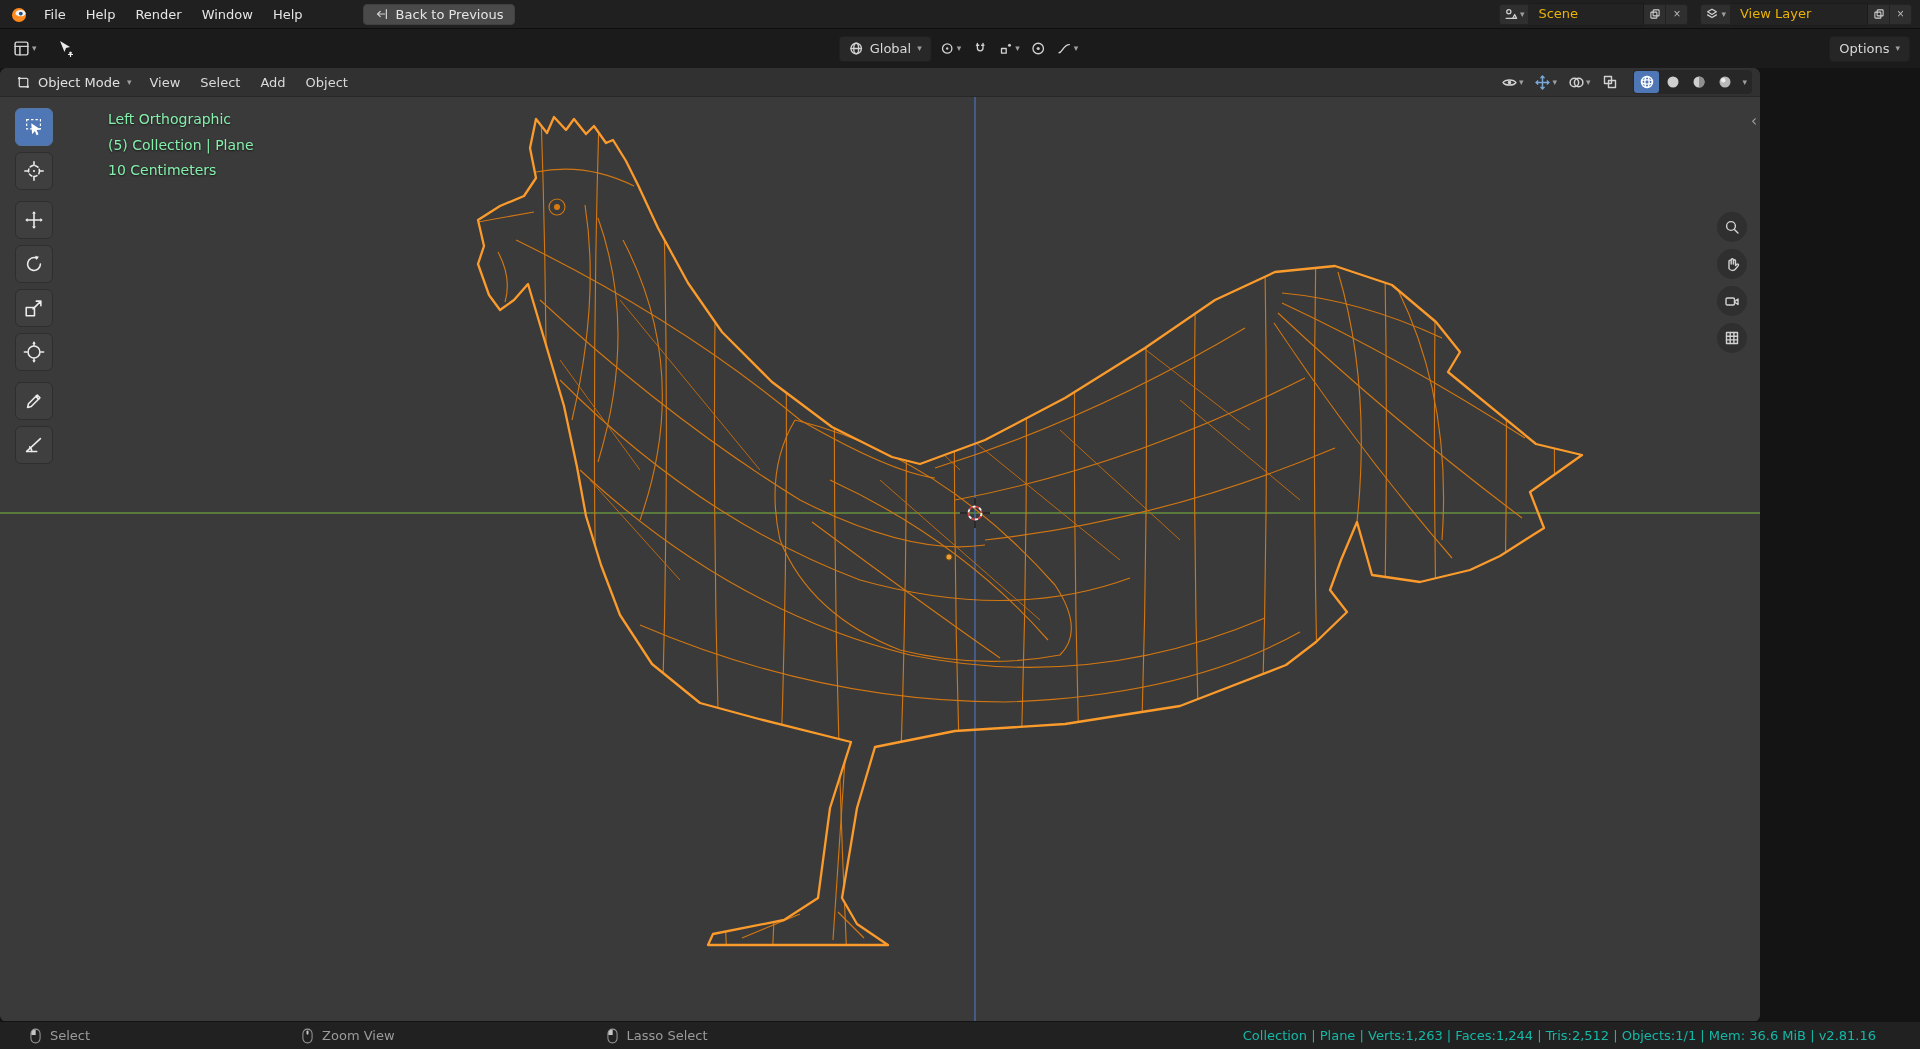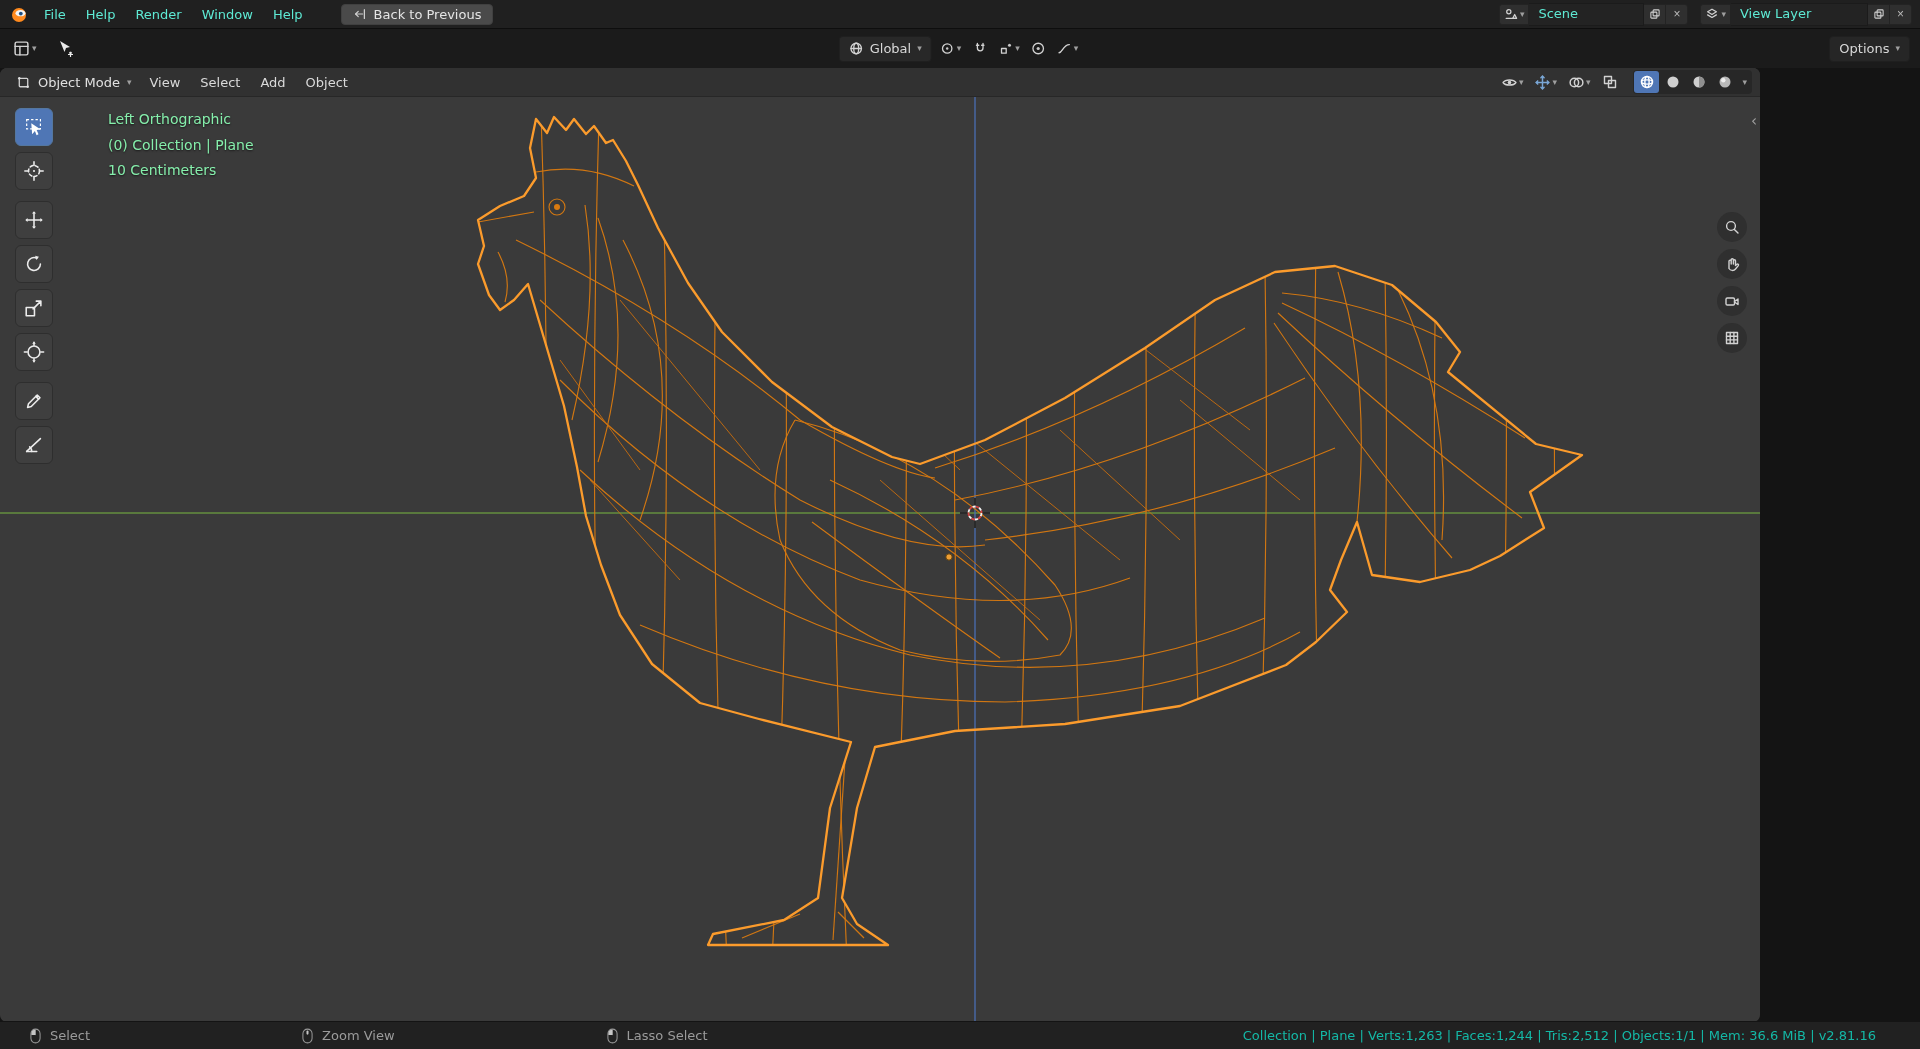--- a/index.html
+++ b/index.html
@@ -11,30 +11,30 @@
   }
   svg{display:block}
   .ic{stroke:#d2d2d2;fill:none;stroke-width:1.4;stroke-linecap:round;stroke-linejoin:round}
   .tic{stroke:#ececec;fill:none;stroke-width:1.7;stroke-linecap:round;stroke-linejoin:round}
   .chev{font-size:9px;color:#9f9f9f;line-height:1}
 
   
   .topbar{position:absolute;top:0;left:0;right:0;height:28px;background:#202020;
     border-bottom:1px solid #0e0e0e;display:flex;align-items:center;padding:0 8px;z-index:9}
   .logo{width:22px;height:22px;display:flex;align-items:center;justify-content:center;margin-right:4px}
-  .menu{padding:3px 10px;border-radius:3px;color:#5eead4;cursor:default}
-  .back-btn{margin-left:28px;height:21px;display:flex;align-items:center;gap:7px;
+  .menu{padding:3px 10px;border-radius:3px;color:#e5e5e5;cursor:default}
+  .back-btn{margin-left:50px;height:21px;display:flex;align-items:center;gap:7px;
     background:#4a4a4a;border:1px solid #404040;border-radius:4px;padding:0 11px;color:#e5e5e5;font-size:13px;
     font-family:inherit}
   .tb-right{margin-left:auto;display:flex;align-items:center;gap:12px}
   .id-block{display:flex;align-items:center;height:21px}
   .id-icon{display:flex;align-items:center;gap:2px;background:#2f2f2f;height:21px;padding:0 4px;
     border-radius:3px 0 0 3px;border:1px solid #232323}
   .id-field{background:#232323;border:1px solid #1b1b1b;border-left:none;height:21px;line-height:19px;
-    padding:0 9px;min-width:96px;color:#5eead4}
+    padding:0 9px;min-width:96px;color:#eab308}
   .id-btn{background:#2f2f2f;border:1px solid #232323;border-left:none;height:21px;width:22px;
     display:flex;align-items:center;justify-content:center;color:#b9b9b9;font-size:12px;padding:0}
   .id-btn:last-child{border-radius:0 3px 3px 0}
 
   
   .settingsbar{position:absolute;top:29px;left:0;right:0;height:39px;background:#1b1b1b;
     display:flex;align-items:center;padding:0 10px;z-index:8}
   .sb-left{display:flex;align-items:center;gap:16px}
   .sb-center{position:absolute;left:50%;transform:translateX(-50%);display:flex;align-items:center;gap:5px}
   .dd{display:flex;align-items:center;gap:6px;background:#282828;border:1px solid #1f1f1f;
@@ -392,21 +392,21 @@
       <circle cx="1856" cy="119" r="10" fill="#4a86c8"></circle>
       <circle cx="1856" cy="158" r="10" fill="#cd4a41"></circle>
       <text x="1813" y="162" text-anchor="middle" font-size="11" font-weight="bold" fill="#232323">Y</text>
       <text x="1856" y="123" text-anchor="middle" font-size="11" font-weight="bold" fill="#232323">Z</text>
       <text x="1856" y="162" text-anchor="middle" font-size="11" font-weight="bold" fill="#232323">X</text>
     </g>
   </svg>
 
   <div class="vp-overlay">
     <div>Left Orthographic</div>
-    <div>(0) Collection | Plane</div>
+    <div>(5) Collection | Plane</div>
     <div>10 Centimeters</div>
   </div>
 
   <div class="toolbar">
     <button class="tool-btn active">
       <svg width="22" height="22" viewBox="0 0 24 24">
         <rect x="4" y="4" width="15" height="10" fill="none" stroke="#fff" stroke-width="1.3" stroke-dasharray="2.6 2.2"></rect>
         <path d="M9,8 l1,12 3-3.6 1.8,4.6 2.1-1 -2-4.6 4.4-.6 z" fill="#fff"></path>
       </svg>
     </button>

